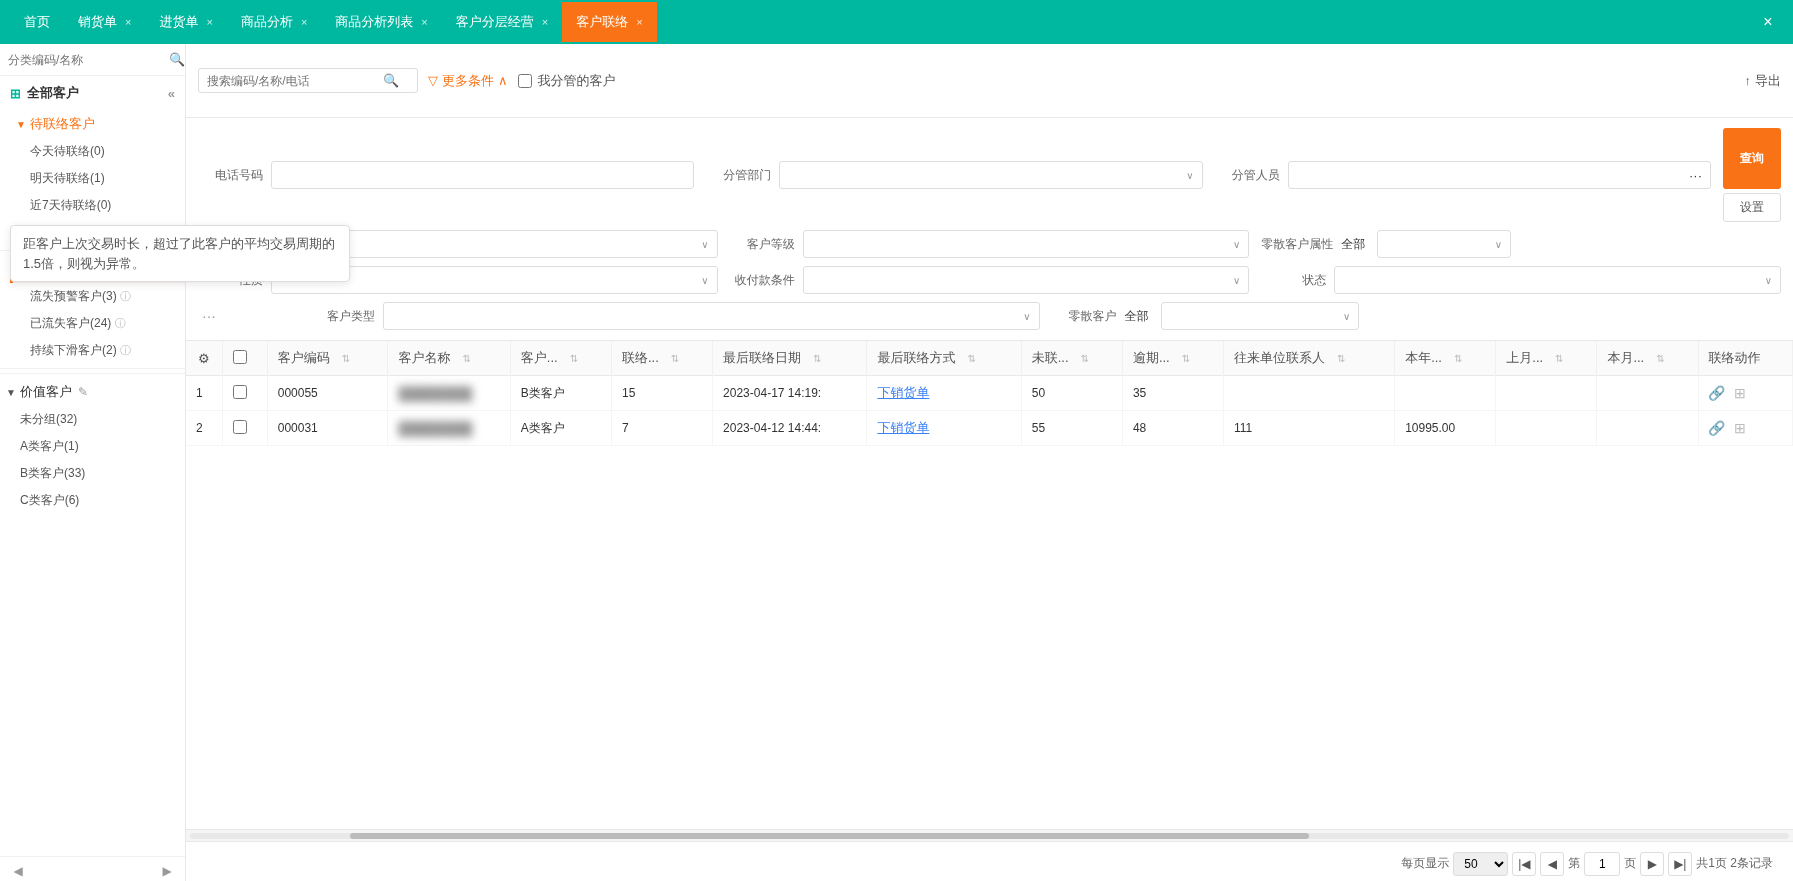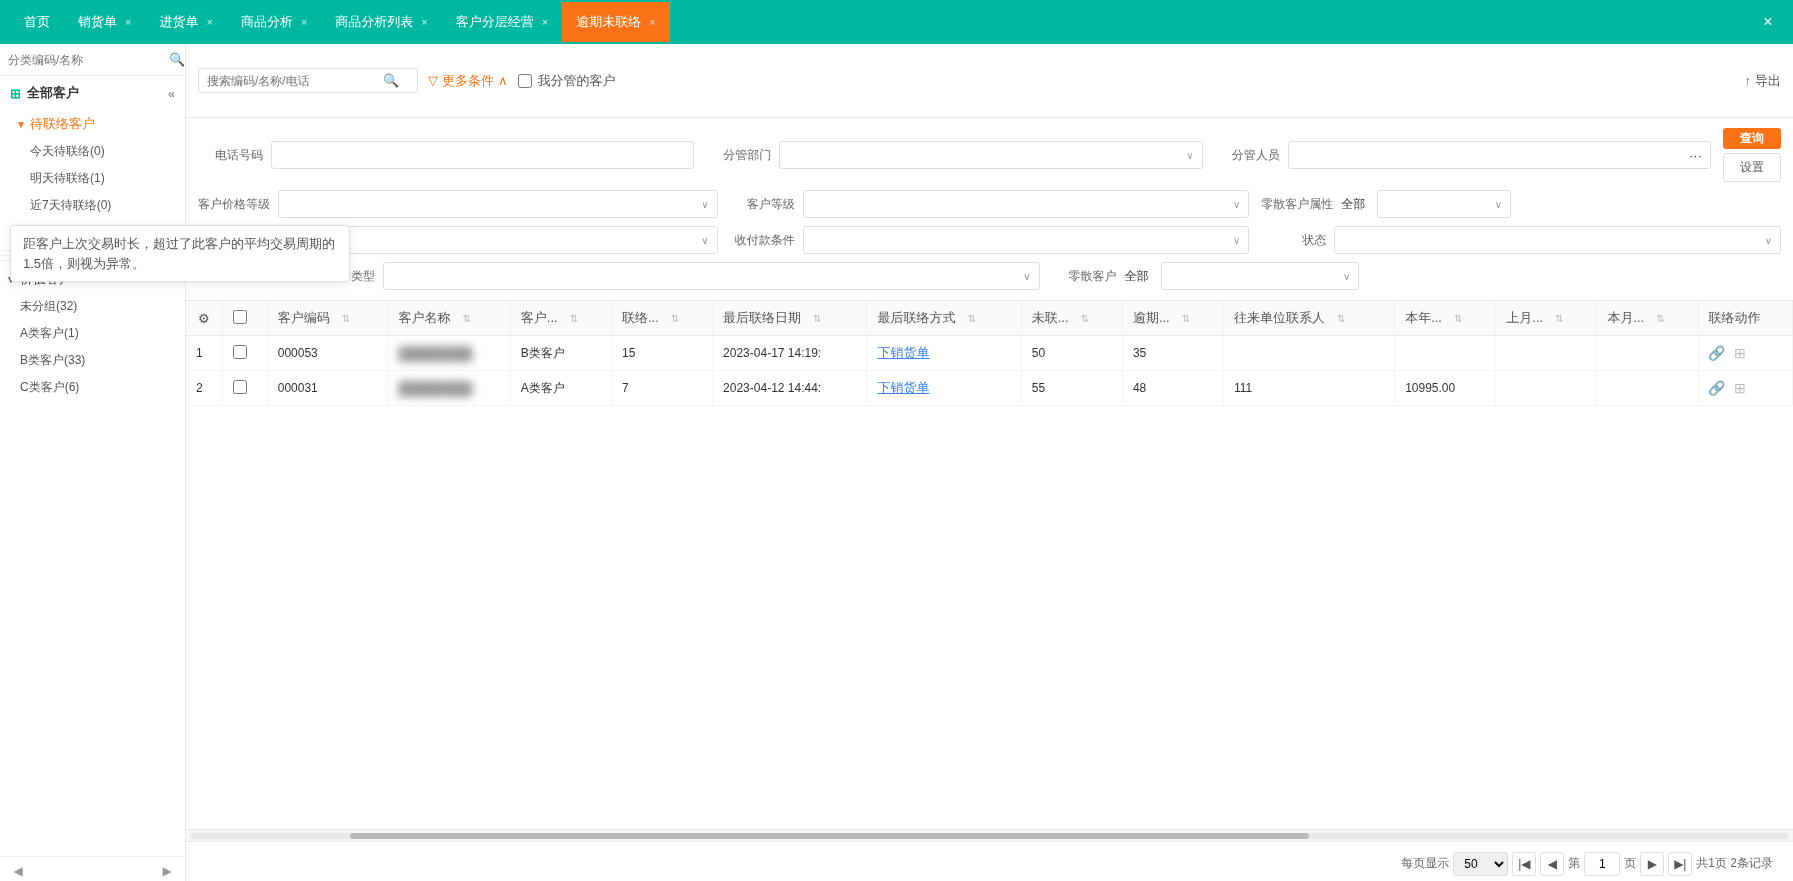--- a/index.html
+++ b/index.html
@@ -258,21 +258,21 @@
     .filter-btn-group {
       display: flex;
       flex-direction: column;
       gap: 4px;
     }
     .btn-query {
       background: #f97316;
       color: white;
       border: none;
       border-radius: 3px;
-      padding: 2px 16px;
+      padding: 22px 16px;
       cursor: pointer;
       font-size: 12px;
       font-weight: bold;
     }
     .btn-settings {
       background: white;
       color: #555;
       border: 1px solid #ddd;
       border-radius: 3px;
       padding: 5px 16px;
@@ -478,21 +478,21 @@
   </div>
   <div class="nav-item">
     <span>商品分析列表</span>
     <span class="close-x">×</span>
   </div>
   <div class="nav-item">
     <span>客户分层经营</span>
     <span class="close-x">×</span>
   </div>
   <div class="nav-item active">
-    <span>逾期未联络</span>
+    <span>客户联络</span>
     <span class="close-x">×</span>
   </div>
   <div class="nav-spacer"></div>
   <div class="nav-close-btn">×</div>
 </div>
 
 <div class="main-layout">
 
   <div class="sidebar">
     <div class="sidebar-search">
@@ -514,20 +514,30 @@
           <span>待联络客户</span>
         </div>
         <div class="sidebar-item">今天待联络(0)</div>
         <div class="sidebar-item">明天待联络(1)</div>
         <div class="sidebar-item">近7天待联络(0)</div>
         <div class="sidebar-item">逾期未联络(30)</div>
       </div>
 
       <div class="sidebar-divider"></div>
 
+      <div class="sidebar-group" style="padding-left:10px;">
+        <div class="sidebar-item active" style="padding-left:10px;display:flex;align-items:center;gap:4px;">
+          <span style="width:4px;height:14px;background:#f97316;border-radius:2px;margin-right:4px;"></span>
+          <span>回购异常客户(2)</span>
+          <span style="color:#bbb;font-size:11px;margin-left:2px;">ⓘ</span>
+        </div>
+        <div class="sidebar-item">流失预警客户(3) <span style="color:#bbb;font-size:11px;">ⓘ</span></div>
+        <div class="sidebar-item">已流失客户(24) <span style="color:#bbb;font-size:11px;">ⓘ</span></div>
+        <div class="sidebar-item">持续下滑客户(2) <span style="color:#bbb;font-size:11px;">ⓘ</span></div>
+      </div>
 
       <div class="sidebar-divider"></div>
 
       <div class="sidebar-bottom">
         <div class="sidebar-value-header">
           <span class="arrow">▼</span>
           <span>价值客户</span>
           <span style="margin-left:6px;color:#999;cursor:pointer;font-size:12px;">✎</span>
         </div>
         <div class="sidebar-item">未分组(32)</div>
@@ -752,21 +762,21 @@
               <th>
                 <span>联络动作</span>
               </th>
             </tr>
           </thead>
           <tbody id="table-body">
 
           <tr>
       <td>1</td>
       <td><input type="checkbox" style=""></td>
-      <td>000053</td>
+      <td>000055</td>
       <td><span style="filter:blur(4px);user-select:none;color:#999;">████████</span></td>
       <td>B类客户</td>
       <td>15</td>
       <td>2023-04-17 14:19:</td>
       <td><span class="link-text">下销货单</span></td>
       <td>50</td>
       <td>35</td>
       <td></td>
       <td></td>
       <td></td>

